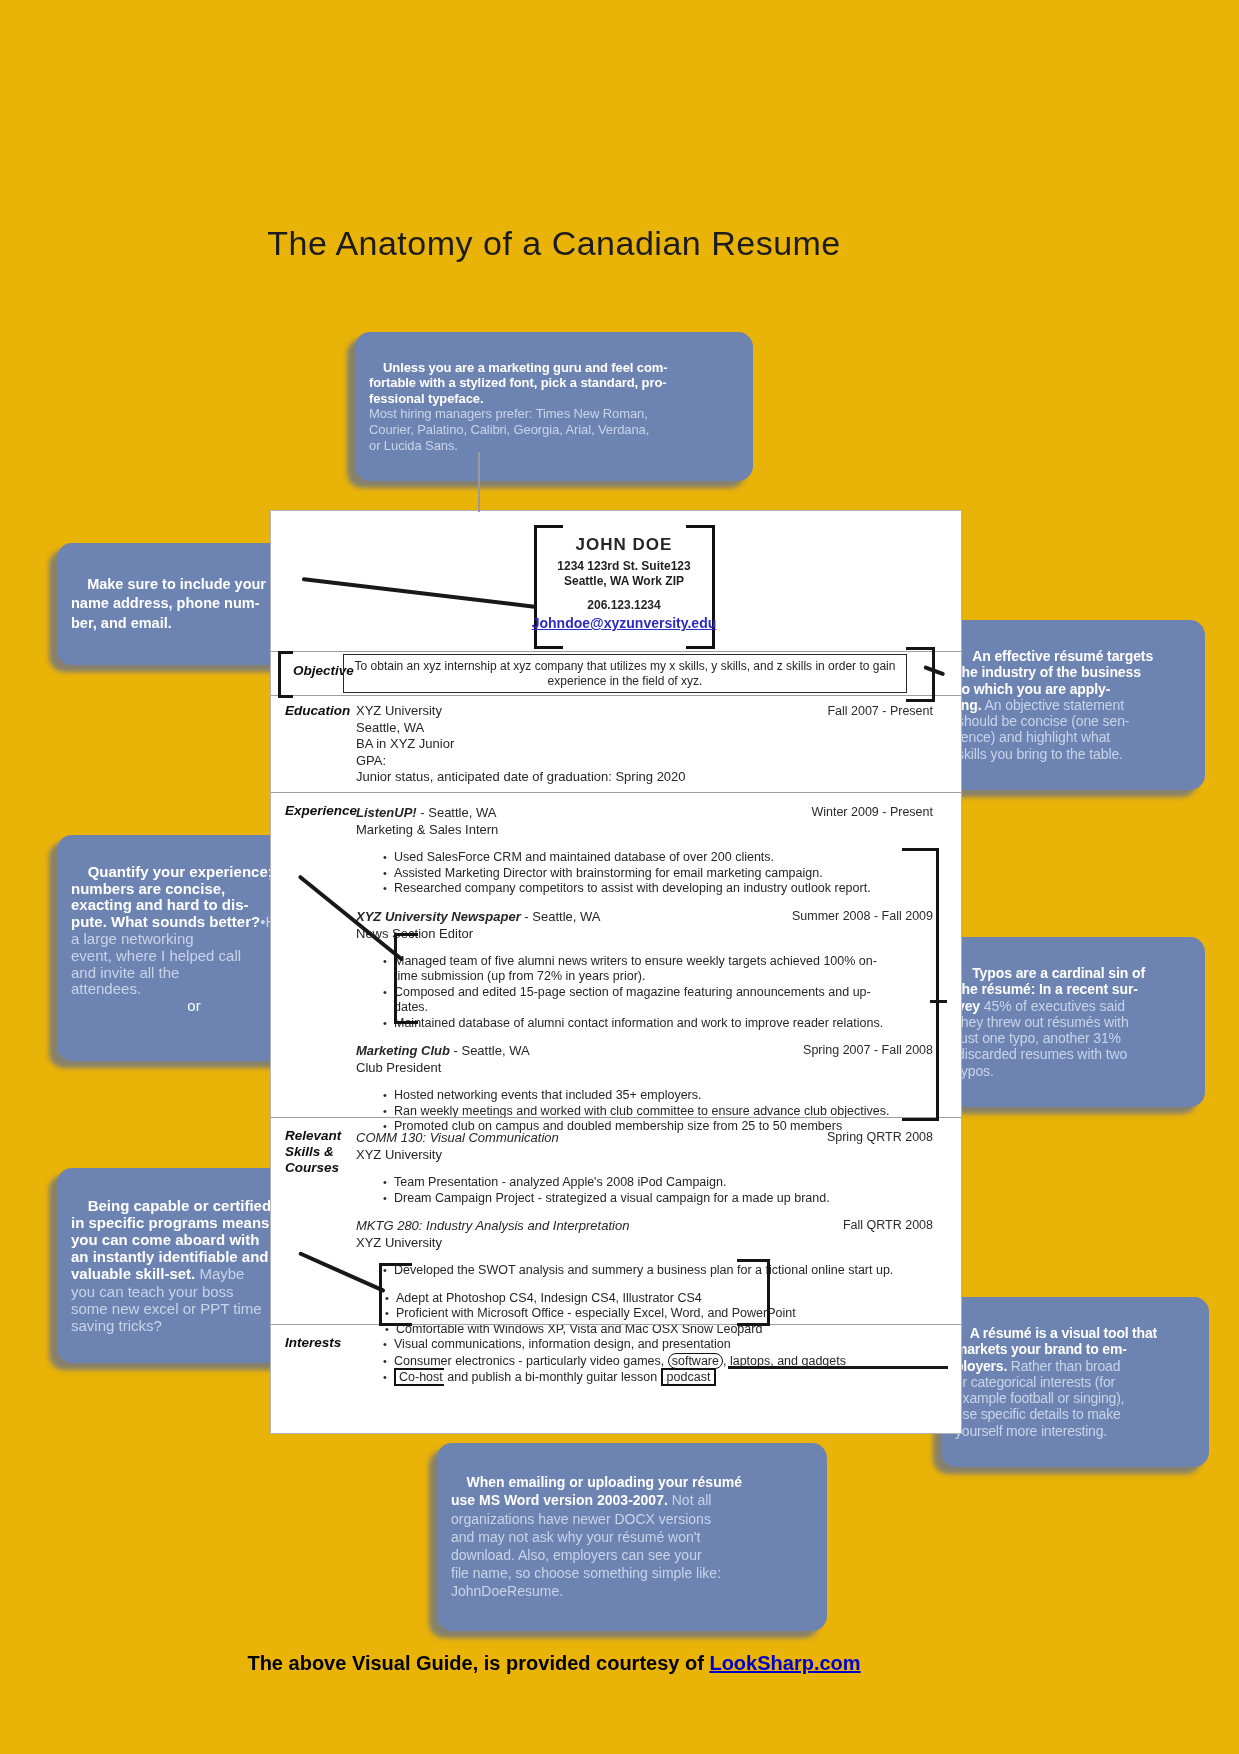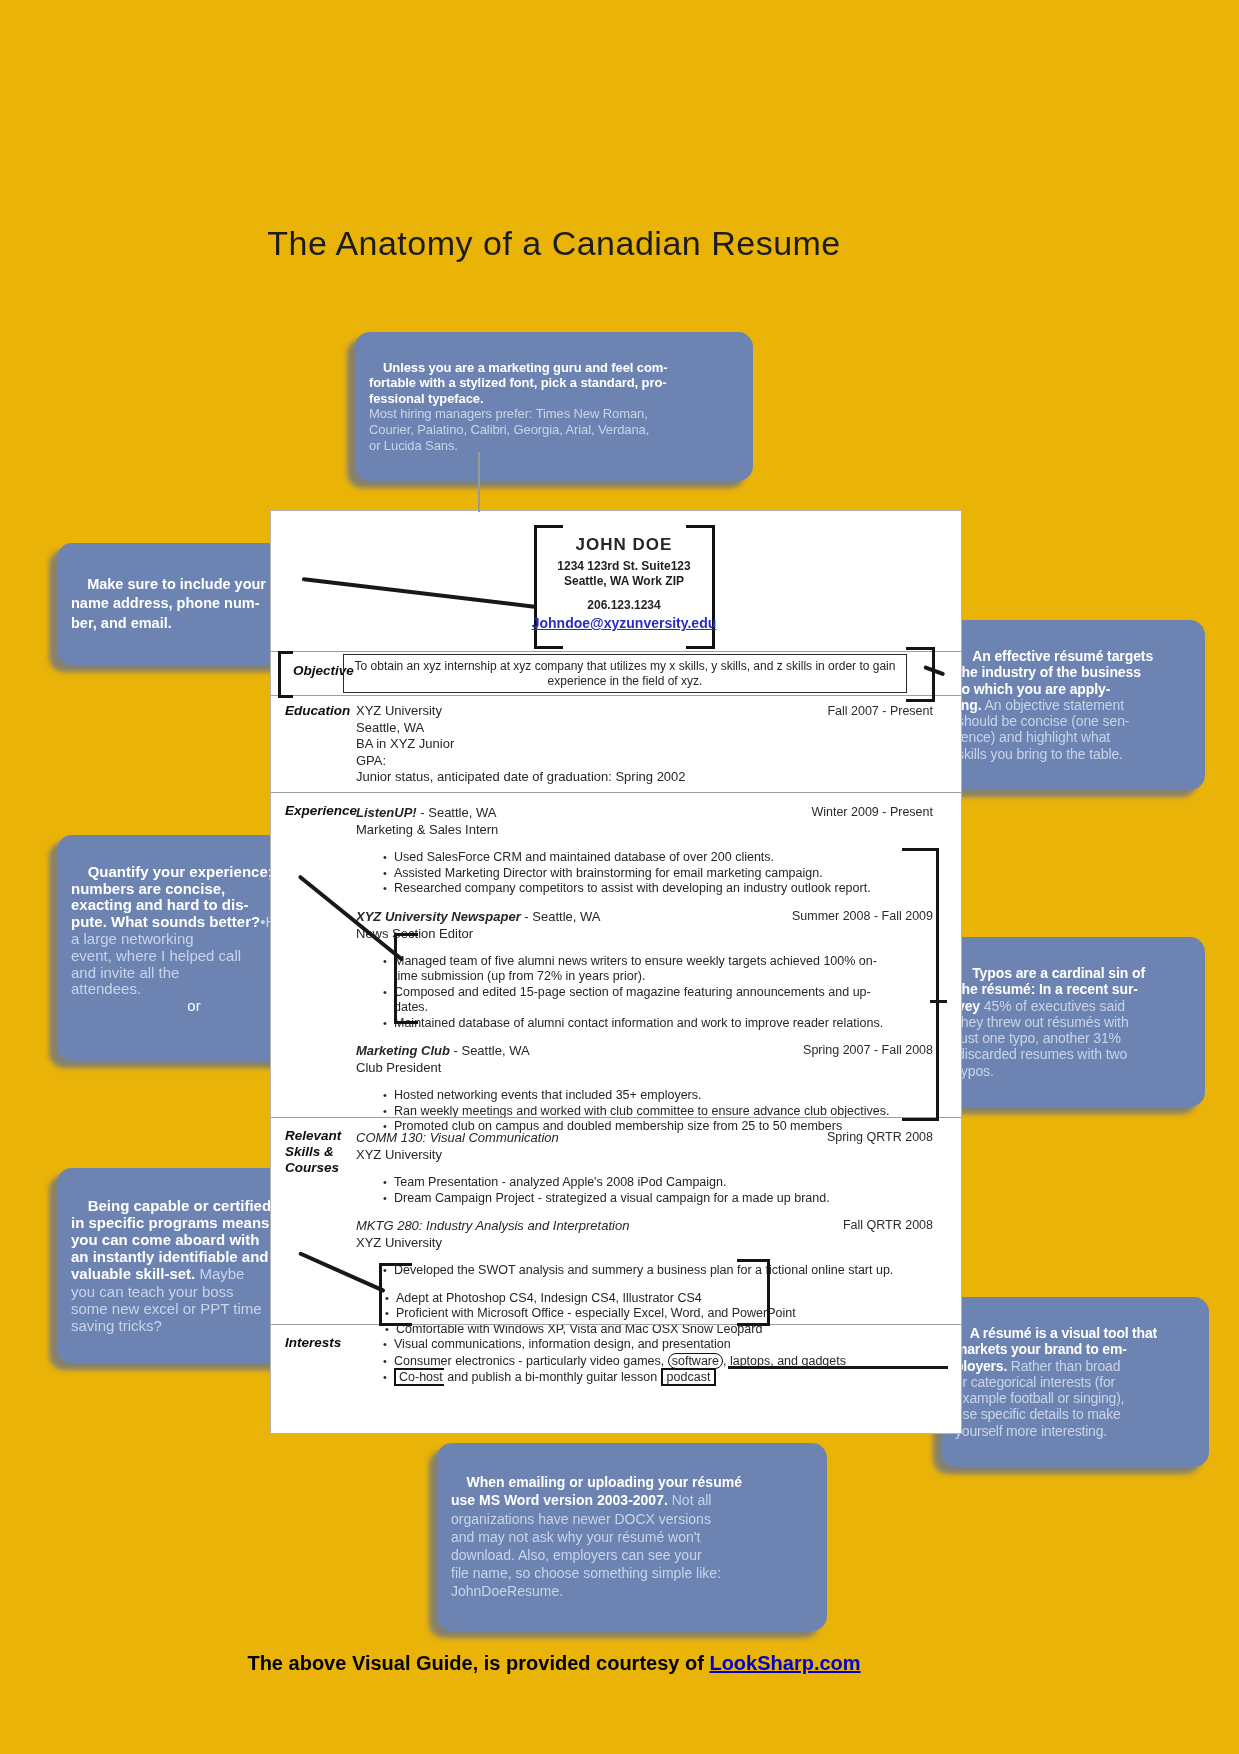--- a/index.html
+++ b/index.html
@@ -161,21 +161,21 @@
       <div class="obox">To obtain an xyz internship at xyz company that utilizes my x skills, y skills, and z skills in order to gain experience in the field of xyz.</div>
     </div>
 
     <div class="sec" style="top:184px;height:97px;">
       <div class="sec-label" style="top:8px;">Education</div>
       <div class="sec-content" style="padding-top:8px;line-height:16.5px;">
         <div>XYZ University</div>
         <div>Seattle, WA</div>
         <div>BA in XYZ Junior</div>
         <div>GPA:</div>
-        <div>Junior status, anticipated date of graduation: Spring 2002</div>
+        <div>Junior status, anticipated date of graduation: Spring 2020</div>
       </div>
       <div class="date" style="position:absolute;right:28px;top:9px;">Fall 2007 - Present</div>
     </div>
 
     <div class="sec rule-t" style="top:281px;height:325px;">
       <div class="sec-label">Experience</div>
       <div class="sec-content" style="padding-top:11px;">
         <div>
           <div class="jobhead">
             <span><span class="org">ListenUP!</span><span class="loc"> - Seattle, WA</span></span>

